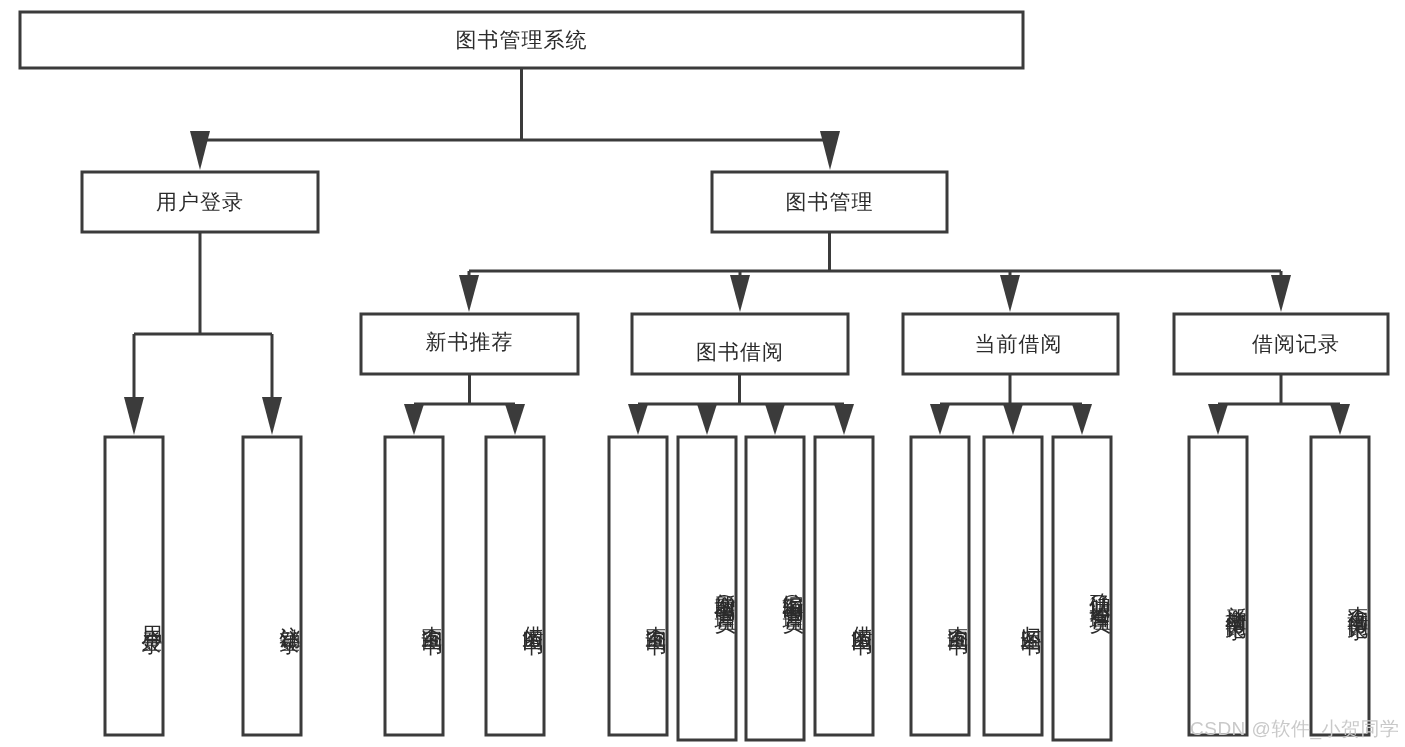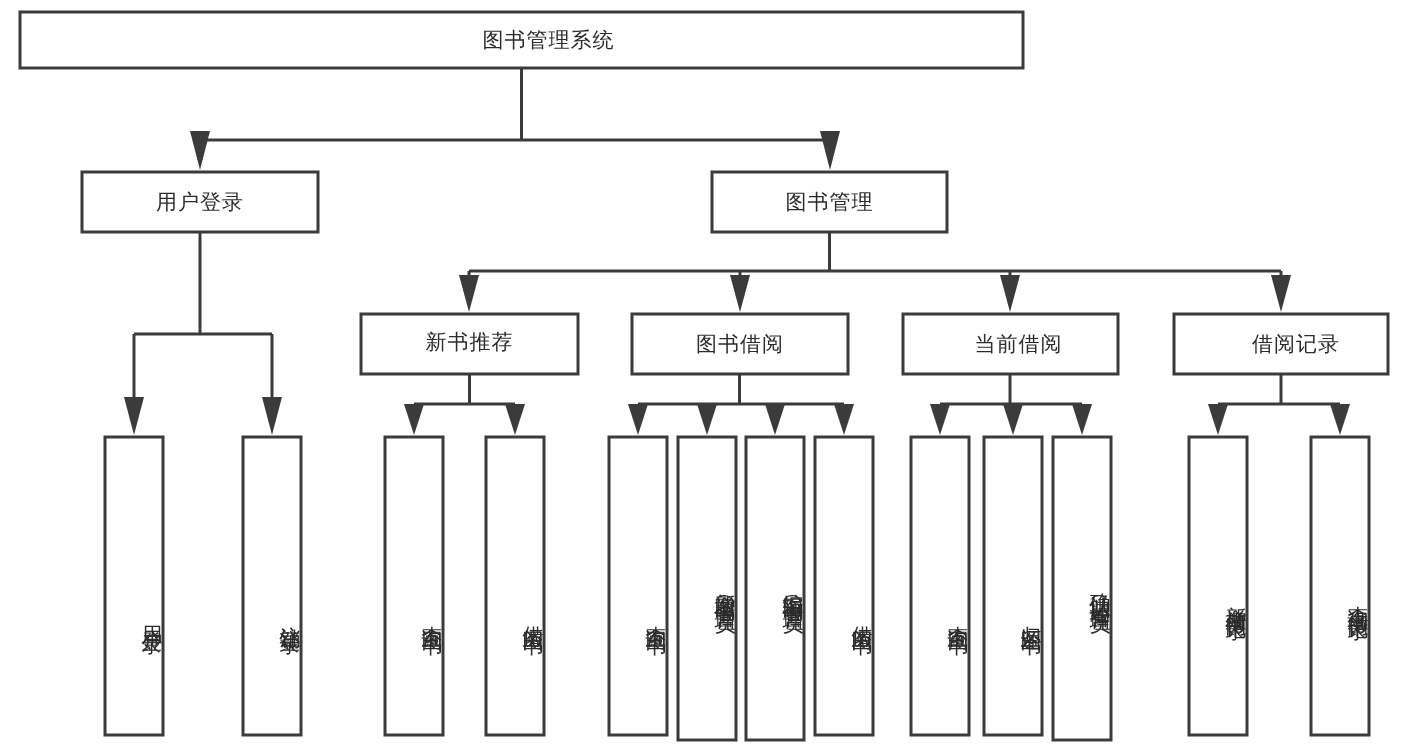--- a/index.html
+++ b/index.html
@@ -178,38 +178,39 @@
     <rect class="node-box" x="678" y="437" width="58" height="303"></rect>
     <rect class="node-box" x="746" y="437" width="58" height="303"></rect>
     <rect class="node-box" x="815" y="437" width="58" height="298"></rect>
     <rect class="node-box" x="911" y="437" width="58" height="298"></rect>
     <rect class="node-box" x="984" y="437" width="58" height="298"></rect>
     <rect class="node-box" x="1053" y="437" width="58" height="303"></rect>
     <rect class="node-box" x="1189" y="437" width="58" height="298"></rect>
     <rect class="node-box" x="1311" y="437" width="58" height="298"></rect>
   </svg>
 
-  <div class="node-label-h" style="left:20px; top:12px; width:1003px; height:56px;padding-left:27px;">图书管理系统</div>
+  <div class="node-label-h" style="left:20px; top:12px; width:1003px; height:56px;">图书管理系统</div>
 
   <div class="node-label-h" style="left:82px; top:172px; width:236px; height:60px;">用户登录</div>
   <div class="node-label-h" style="left:712px; top:172px; width:235px; height:60px;">图书管理</div>
 
   <div class="node-label-h" style="left:361px; top:314px; width:217px; height:55px;">新书推荐</div>
-  <div class="node-label-h" style="left:632px; top:314px; width:216px; height:60px;">图书借阅</div>
+  <div class="node-label-h" style="left:632px; top:322px; width:216px; height:60px;">图书借阅</div>
   <div class="node-label-h" style="left:903px; top:314px; width:215px; height:60px;padding-left:8px;">当前借阅</div>
   <div class="node-label-h" style="left:1174px; top:314px; width:244px; height:60px;">借阅记录</div>
 
   <div class="node-label-v" style="left:105px; top:500px; width:58px; height:230px;">用户登录</div>
   <div class="node-label-v" style="left:243px; top:500px; width:58px; height:230px;">注销登录</div>
   <div class="node-label-v" style="left:385px; top:500px; width:58px; height:230px;">查询图书</div>
   <div class="node-label-v" style="left:486px; top:500px; width:58px; height:230px;">借阅图书</div>
   <div class="node-label-v" style="left:609px; top:500px; width:58px; height:230px;">查询图书</div>
   <div class="node-label-v" style="left:678px; top:443px; width:58px; height:292px;">新增图书（管理员）</div>
   <div class="node-label-v" style="left:746px; top:443px; width:58px; height:292px;">编辑图书（管理员）</div>
   <div class="node-label-v" style="left:815px; top:500px; width:58px; height:230px;">借阅图书</div>
   <div class="node-label-v" style="left:911px; top:500px; width:58px; height:230px;">查询图书</div>
   <div class="node-label-v" style="left:984px; top:500px; width:58px; height:230px;">归还图书</div>
   <div class="node-label-v" style="left:1053px; top:443px; width:58px; height:292px;">确认归还（管理员）</div>
   <div class="node-label-v" style="left:1189px; top:465px; width:58px; height:265px;">新增借阅记录</div>
   <div class="node-label-v" style="left:1311px; top:465px; width:58px; height:265px;">查询借阅记录</div>
 
+  <div class="watermark" style="left:1190px; top:716px;">CSDN @软件_小贺同学</div>
 
 </div>
 
 </body></html>

